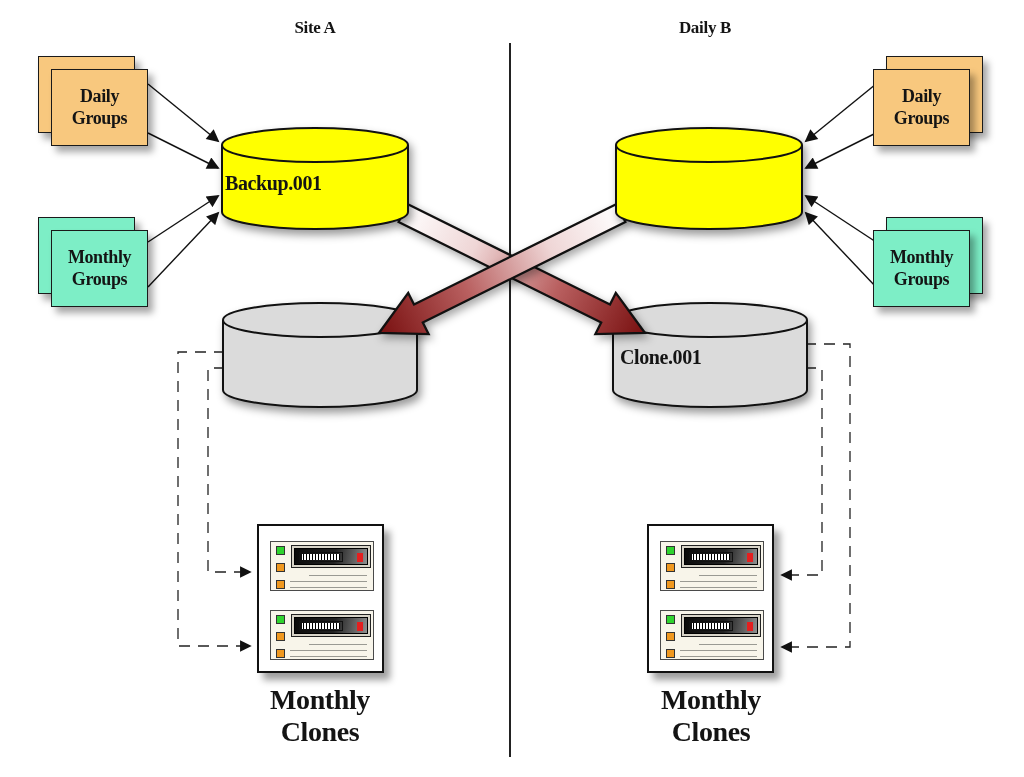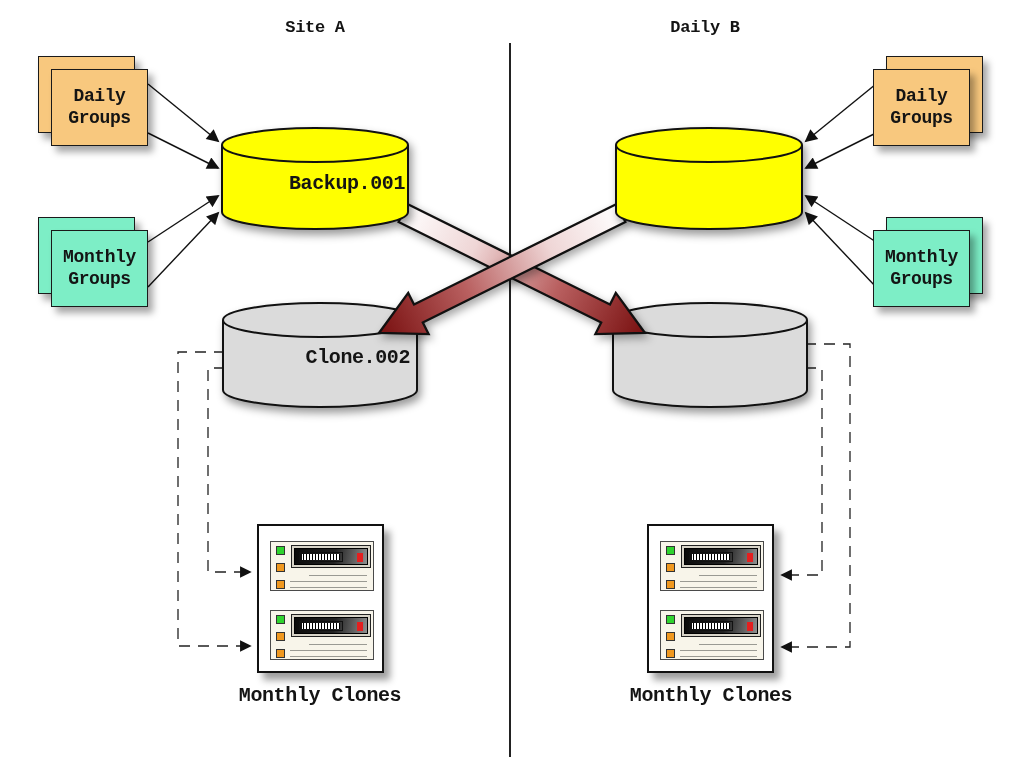--- a/index.html
+++ b/index.html
@@ -3,30 +3,30 @@
 <meta charset="utf-8">
 <style>
   :root{
     --daily-card:#F8C87E; --monthly-card:#7DEEC6; --backup-cyl:#FFFF00;
     --clone-cyl:#DBDBDB; --arrow-head-red:#7C1414; --led-green:#2FD32F;
     --led-orange:#F0981F; --indicator-red:#E41F1F; --ink:#141414;
   }
   html,body{margin:0;padding:0;background:#fff;}
   .canvas{
     position:relative;width:1024px;height:777px;background:#ffffff;overflow:hidden;
-    font-family:Liberation Mono, monospace;color:var(--ink);
+    font-family:Liberation Serif, serif;color:var(--ink);
   }
   .abs{position:absolute;}
   svg.layer{position:absolute;left:0;top:0;width:1024px;height:777px;}
 
   .site-title{
     width:140px;text-align:center;font-size:17px;font-weight:bold;letter-spacing:-0.3px;
   }
   .cyl-label{
-    width:180px;text-align:right;font-size:20px;font-weight:bold;letter-spacing:-0.4px;
+    width:180px;text-align:left;font-size:20px;font-weight:bold;letter-spacing:-0.4px;
   }
   .card{
     width:97px;height:77px;border:1.6px solid #1a1a1a;
     box-shadow:5px 6px 7px rgba(0,0,0,0.35);
     display:flex;align-items:center;justify-content:center;text-align:center;
     font-size:18px;font-weight:bold;line-height:1.22;letter-spacing:-0.4px;
     box-sizing:border-box;padding:2px;
   }
   .card.daily{background:var(--daily-card);}
   .card.monthly{background:var(--monthly-card);}
@@ -59,21 +59,21 @@
     background-image:repeating-linear-gradient(90deg,#000 0 1px,#fff 1px 3px);
     background-clip:content-box;padding:1px 2px;
   }
   .reddot{position:absolute;right:4px;top:4px;width:6px;height:9px;background:var(--indicator-red);}
   .tline{position:absolute;height:1px;background:#9a9a93;}
   .tline.t1{left:38px;top:33px;width:58px;}
   .tline.t2{left:19px;top:39px;width:77px;}
   .tline.t3{left:19px;top:45px;width:77px;}
 
   .clones-label{
-    width:170px;text-align:center;font-size:20px;font-weight:bold;letter-spacing:-0.4px;
+    width:170px;text-align:center;font-size:28px;font-weight:bold;letter-spacing:-0.4px;
   }
 </style>
 </head>
 <body>
 
 <div class="canvas">
 
   <svg class="layer" viewBox="0 0 1024 777" xmlns="http://www.w3.org/2000/svg">
     <defs>
       <marker id="ah" viewBox="0 0 10 10" refX="8.5" refY="5" markerWidth="10" markerHeight="9" orient="auto-start-reverse">
@@ -154,21 +154,21 @@
   <div class="abs card monthly back" style="left:38px;top:217px;"></div>
   <div class="abs card monthly" style="left:51px;top:230px;">Monthly Groups</div>
 
   <div class="abs card daily back" style="left:886px;top:56px;"></div>
   <div class="abs card daily" style="left:873px;top:69px;">Daily Groups</div>
 
   <div class="abs card monthly back" style="left:886px;top:217px;"></div>
   <div class="abs card monthly" style="left:873px;top:230px;">Monthly Groups</div>
 
   <div class="abs cyl-label" style="left:225px;top:172px;">Backup.001</div>
-  <div class="abs cyl-label" style="left:230px;top:346px;">Clone.002</div>
+  <div class="abs cyl-label" style="left:620px;top:346px;">Clone.001</div>
 
   <div class="abs clones-box" style="left:257px;top:524px;">
     <div class="tape" style="left:11px;top:15px;">
       <span class="led g"></span>
       <span class="led o1"></span>
       <span class="led o2"></span>
       <div class="drive">
         <div class="drive-slot">
           <div class="barcode"></div>
           <div class="reddot"></div>

